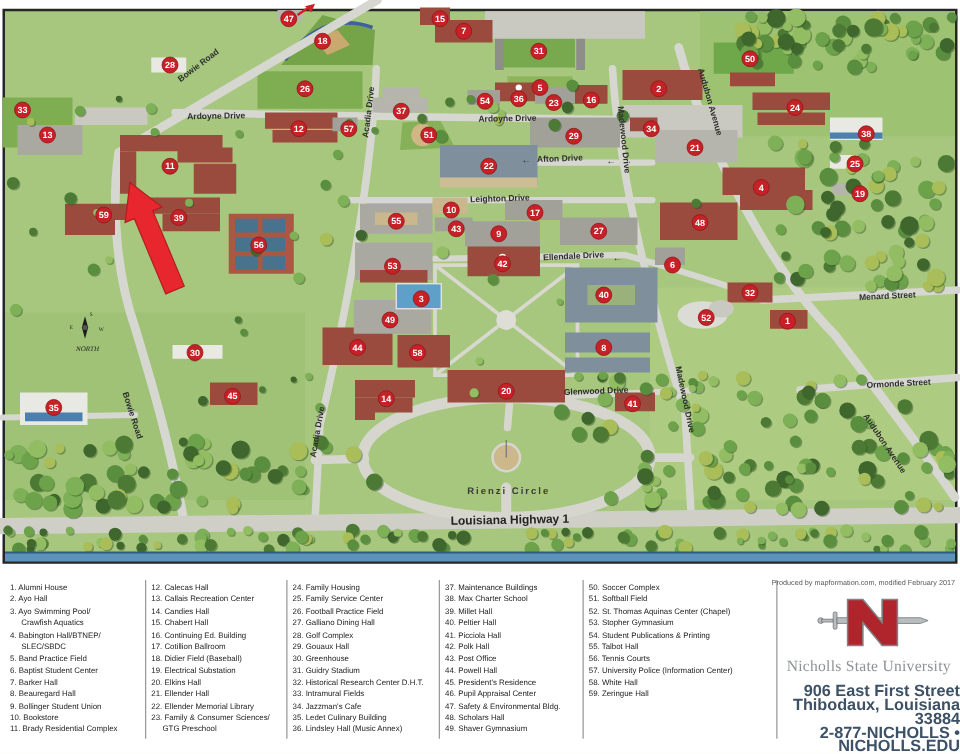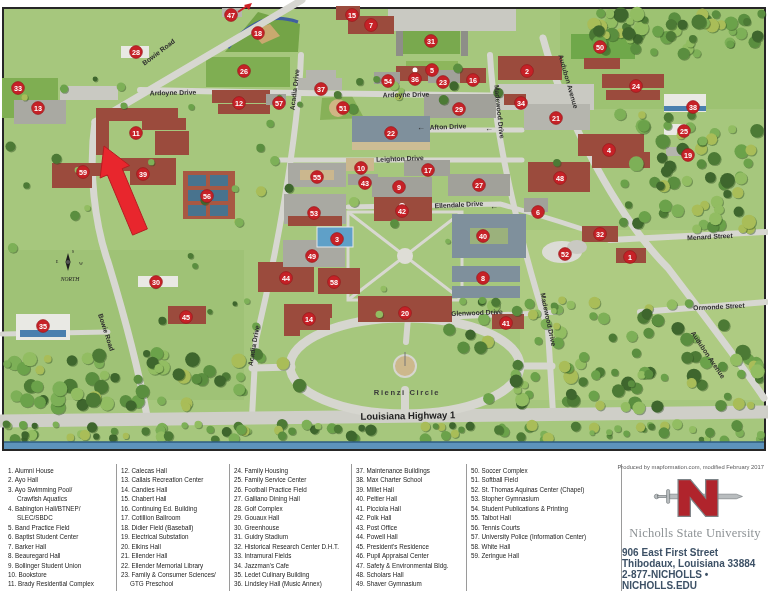--- a/index.html
+++ b/index.html
@@ -14,22 +14,22 @@
   .compass-txt{fill:#222;font-family:"Liberation Serif",serif;font-style:italic;font-size:5.6px;text-anchor:middle;}
   .compass-s{fill:#222;font-family:"Liberation Serif",serif;font-size:4.2px;text-anchor:middle;}
   
   .legend{position:absolute;left:0;top:452px;width:768px;height:151px;background:#fff;}
   .lcol{position:absolute;top:14px;font-size:6.3px;line-height:9.45px;color:#1c1c1c;}
   .li{white-space:pre-wrap;padding-left:9px;text-indent:-9px;}
   .ldiv{position:absolute;top:12px;width:1px;height:127px;background:#9a9a9a;}
   .credit{position:absolute;top:12px;right:4px;font-size:5.8px;color:#5a5a5c;}
   .uni-name{position:absolute;left:622px;top:74px;width:146px;text-align:center;
             font-family:"Liberation Serif",serif;font-size:12.5px;color:#8e9396;letter-spacing:.2px;}
-  .uni-addr{position:absolute;left:622px;top:95px;width:146px;text-align:left;
-            font-size:10px;font-weight:bold;color:#3d5166;line-height:11px;}
+  .uni-addr{position:absolute;left:622px;top:95px;width:146px;text-align:right;
+            font-size:13px;font-weight:bold;color:#3d5166;line-height:11px;}
   .logo{position:absolute;left:652px;top:22px;}
 </style>
 </head>
 <body>
 
 <div id="app">
 
 <svg id="map-svg" width="768" height="455" viewBox="0 0 768 455">
 
   <g>

